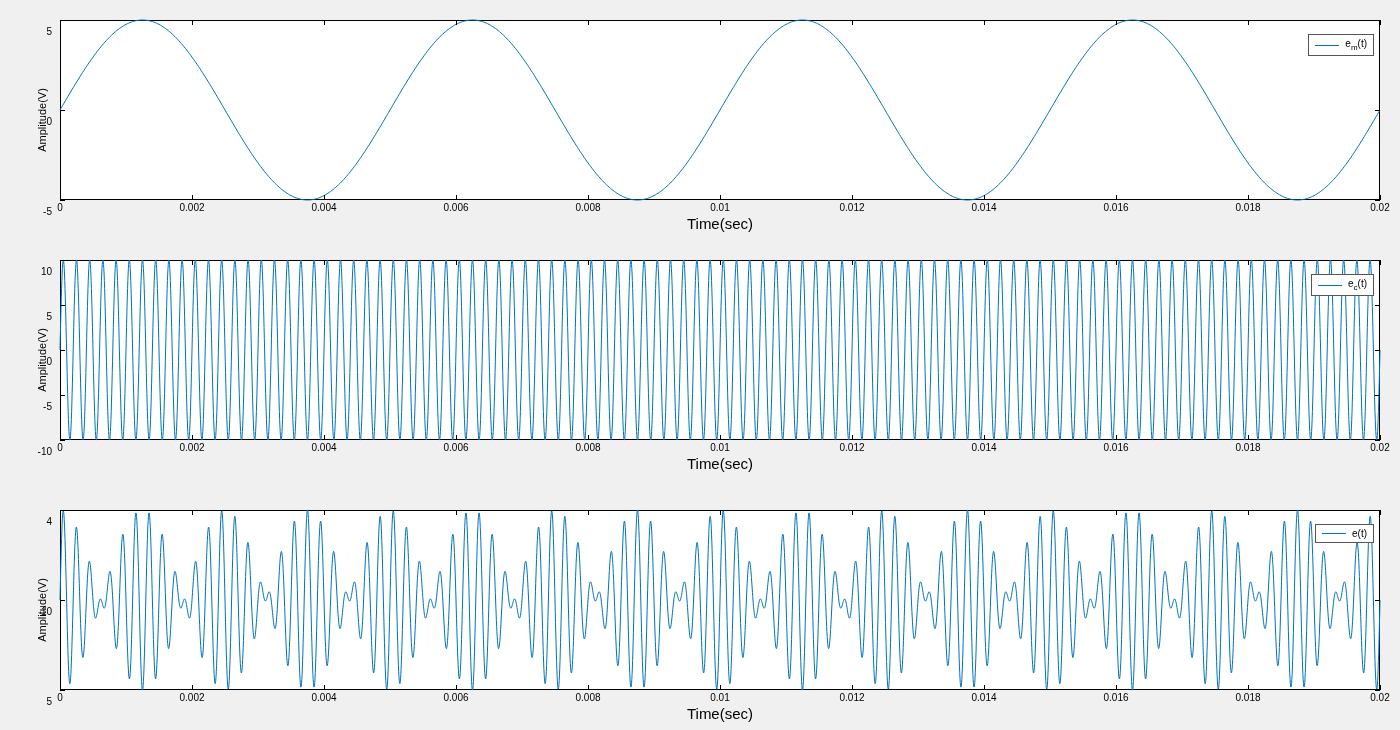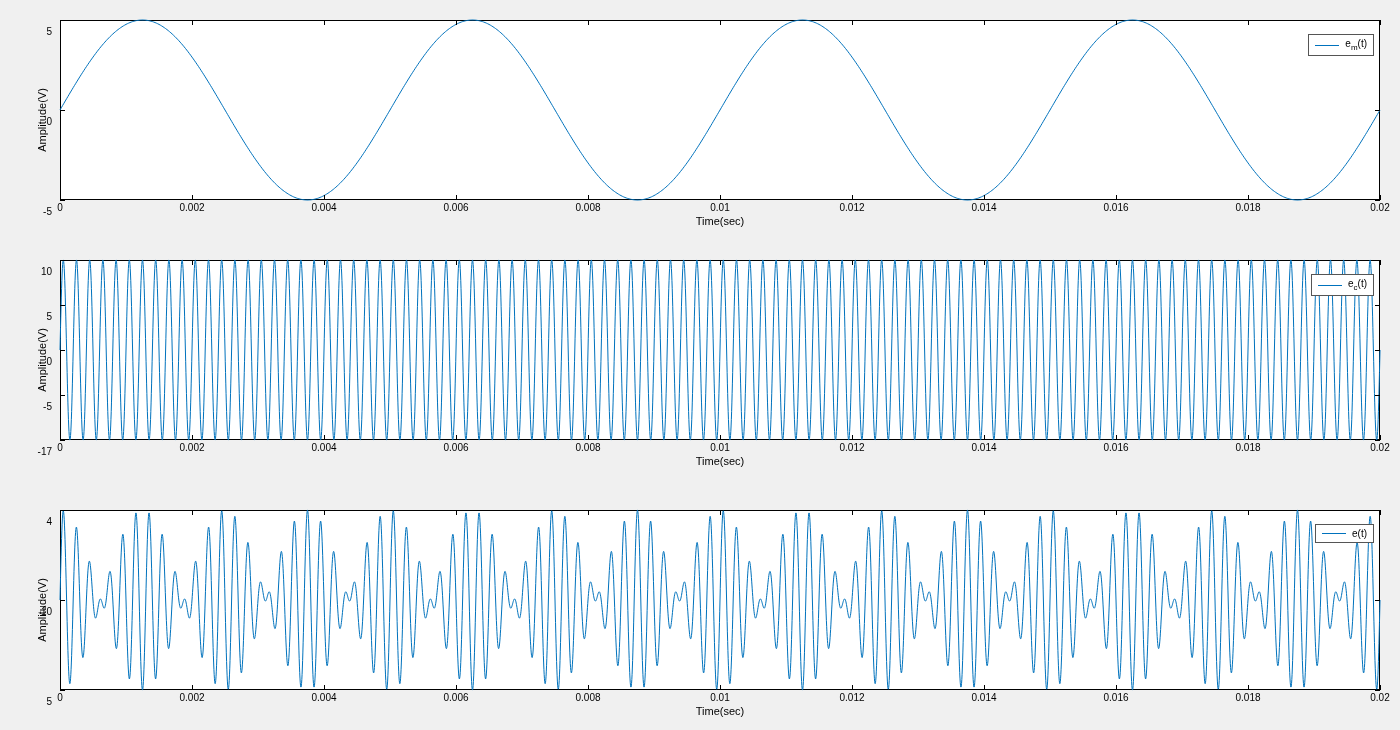--- a/index.html
+++ b/index.html
@@ -49,21 +49,21 @@
     transform-origin: center;
     font-size: 11px;
     color: #000;
     white-space: nowrap;
   }
   .xlabel {
     position: absolute;
     bottom: -30px;
     left: 0; right: 0;
     text-align: center;
-    font-size: 11px;
+    font-size: 15px;
     color: #000;
   }
   .xtick, .ytick {
     position: absolute;
     font-size: 10px;
     color: #000;
   }
   .xtick { bottom: -14px; transform: translateX(-50%); }
   .ytick { left: -8px; transform: translate(-100%, 50%); }
   .tickmark-x, .tickmark-y {
@@ -202,21 +202,21 @@
         <div class="tickmark-x top" style="left: 1056px; top: 0px;"></div>
         <div class="xtick" style="left: 1056px; top: 182px;">0.016</div>
         <div class="tickmark-x" style="left: 1188px; bottom: 0px; top: 175px; height: 5px;"></div>
         <div class="tickmark-x top" style="left: 1188px; top: 0px;"></div>
         <div class="xtick" style="left: 1188px; top: 182px;">0.018</div>
         <div class="tickmark-x" style="left: 1320px; bottom: 0px; top: 175px; height: 5px;"></div>
         <div class="tickmark-x top" style="left: 1320px; top: 0px;"></div>
         <div class="xtick" style="left: 1320px; top: 182px;">0.02</div>
         <div class="tickmark-y" style="top: 180px;"></div>
         <div class="tickmark-y right" style="top: 180px;"></div>
-        <div class="ytick" style="top: 180px;">-17</div>
+        <div class="ytick" style="top: 180px;">-10</div>
         <div class="tickmark-y" style="top: 135px;"></div>
         <div class="tickmark-y right" style="top: 135px;"></div>
         <div class="ytick" style="top: 135px;">-5</div>
         <div class="tickmark-y" style="top: 90px;"></div>
         <div class="tickmark-y right" style="top: 90px;"></div>
         <div class="ytick" style="top: 90px;">0</div>
         <div class="tickmark-y" style="top: 45px;"></div>
         <div class="tickmark-y right" style="top: 45px;"></div>
         <div class="ytick" style="top: 45px;">5</div>
         <div class="tickmark-y" style="top: 0px;"></div>

